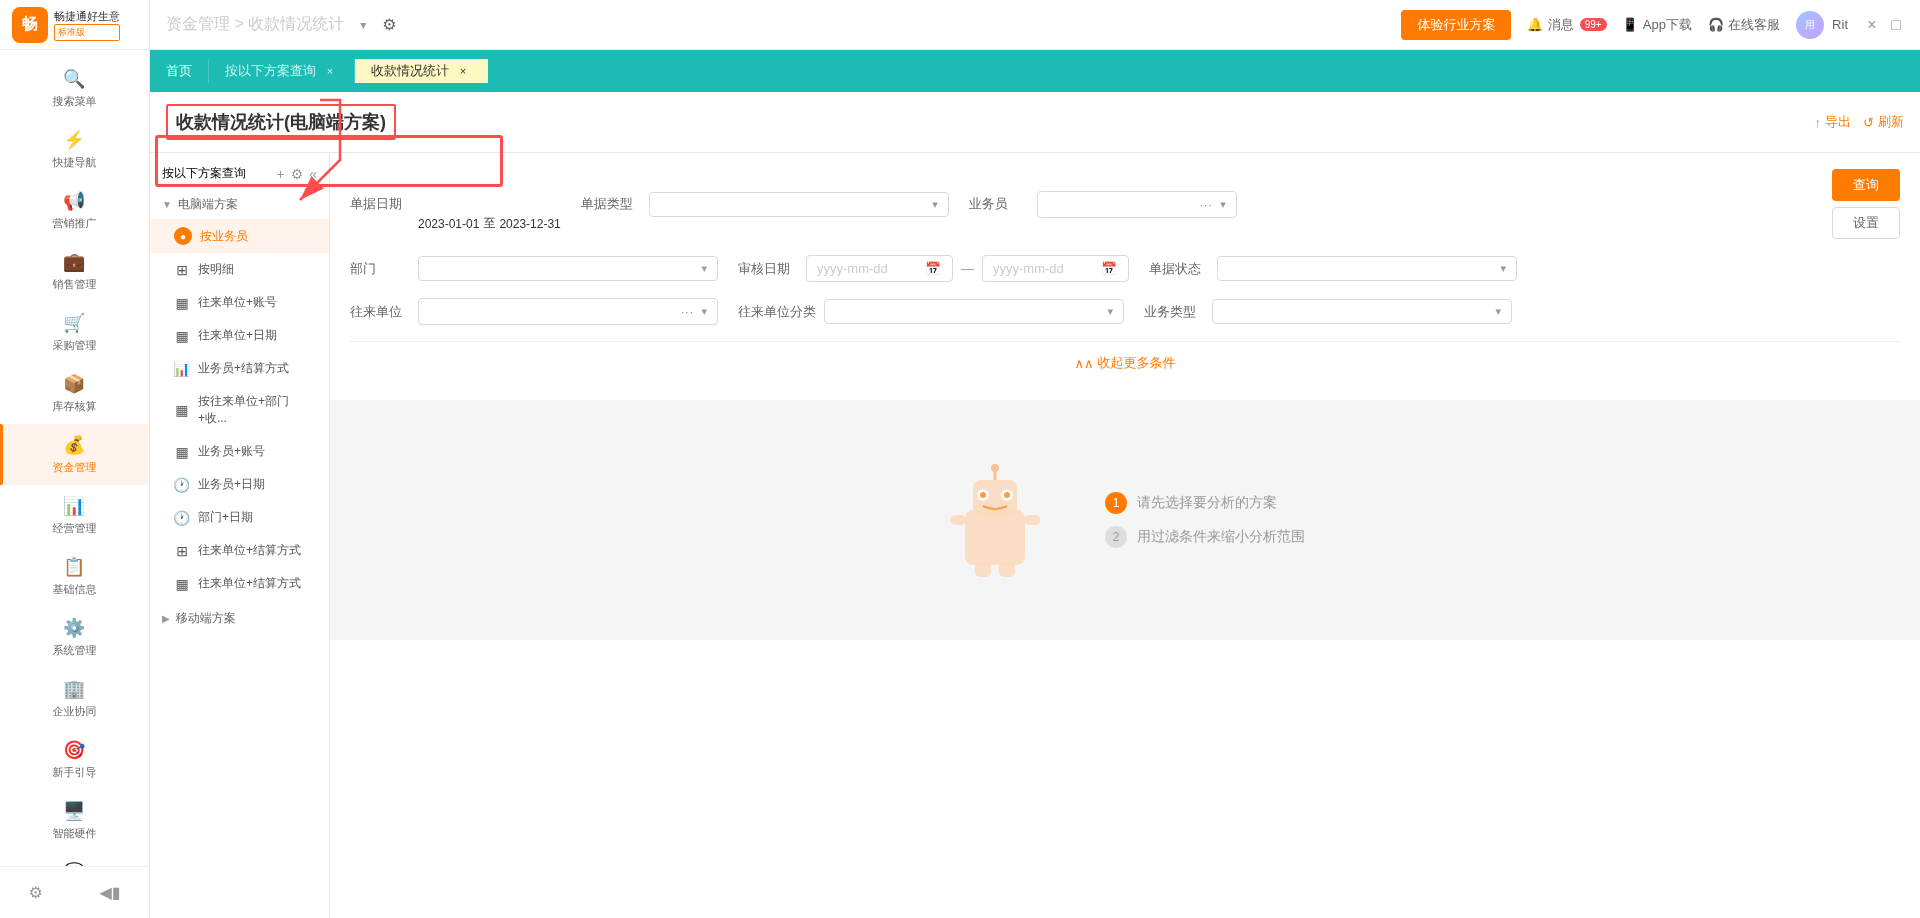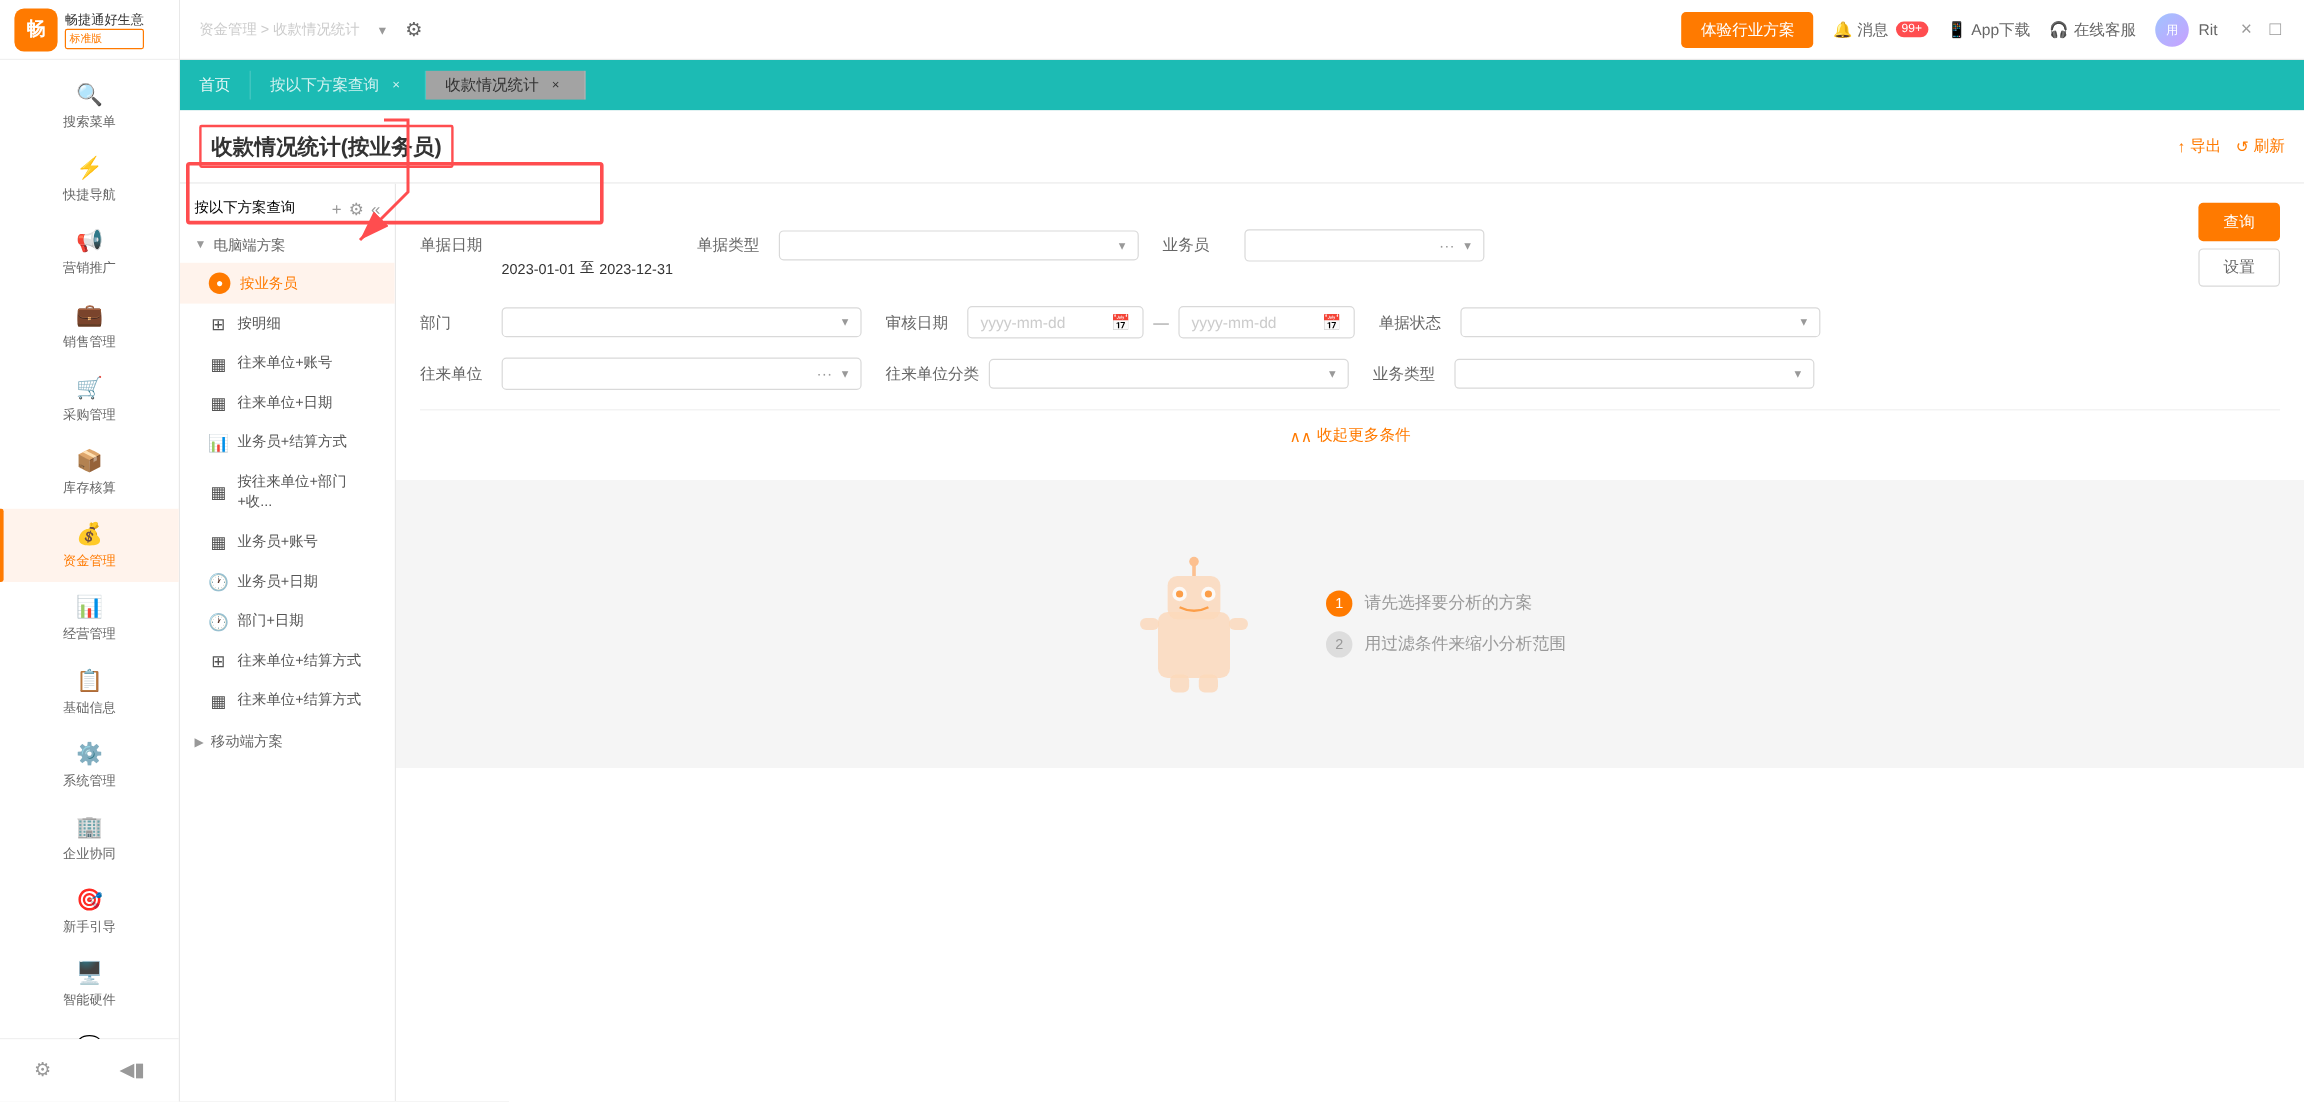--- a/index.html
+++ b/index.html
@@ -23,34 +23,34 @@
 
     .sidebar-bottom { padding: 12px 0; border-top: 1px solid #f0f0f0; display: flex; justify-content: space-around; }
     .sidebar-bottom-btn { color: #999; font-size: 16px; cursor: pointer; padding: 4px 8px; }
 
     
     .main-area { flex: 1; display: flex; flex-direction: column; overflow: hidden; }
 
     
     .top-header { height: 50px; background: #fff; display: flex; align-items: center; justify-content: space-between; padding: 0 16px; border-bottom: 1px solid #e8e8e8; flex-shrink: 0; }
     .header-left { display: flex; align-items: center; gap: 16px; }
-    .breadcrumb { display: flex; align-items: center; gap: 8px; color: #999; font-size: 12px; }
+    .breadcrumb { display: flex; align-items: center; gap: 8px; color: #999; font-size: 16px; }
     .header-actions { display: flex; align-items: center; gap: 16px; color: #666; font-size: 13px; }
     .header-btn { display: flex; align-items: center; gap: 4px; cursor: pointer; color: #666; }
     .notification-badge { background: #ff4d4f; color: white; border-radius: 10px; font-size: 10px; padding: 1px 5px; margin-left: 2px; }
     .demo-btn { background: #ff7a00; color: white; border: none; border-radius: 4px; padding: 6px 16px; cursor: pointer; font-size: 13px; }
     .settings-icon { color: #666; font-size: 16px; cursor: pointer; }
     .chevron-icon { color: #999; font-size: 12px; cursor: pointer; }
     .window-controls { display: flex; gap: 8px; }
     .window-btn { width: 16px; height: 16px; border: none; background: none; cursor: pointer; color: #999; font-size: 16px; display: flex; align-items: center; justify-content: center; }
 
     
     .tab-bar { height: 42px; background: #1cbbb4; display: flex; align-items: center; padding: 0 0; flex-shrink: 0; }
     .tab-item { height: 24px; display: flex; align-items: center; padding: 0 16px; cursor: pointer; color: rgba(255,255,255,0.8); font-size: 13px; gap: 6px; border-right: 1px solid rgba(255,255,255,0.2); }
-    .tab-item.active { background: #a3a3a3; color: #333; font-weight: 500; }
+    .tab-item.active { background: #fef9c3; color: #333; font-weight: 500; }
     .tab-item:first-child { background: transparent; color: rgba(255,255,255,0.9); }
     .tab-close { width: 16px; height: 16px; border-radius: 50%; display: flex; align-items: center; justify-content: center; font-size: 11px; color: inherit; }
 
     
     .page-content { flex: 1; overflow: hidden; display: flex; flex-direction: column; background: #f5f5f5; }
 
     
     .page-header { background: #fff; padding: 12px 16px; display: flex; align-items: center; justify-content: space-between; border-bottom: 1px solid #e8e8e8; flex-shrink: 0; }
     .page-title { font-size: 18px; font-weight: 600; color: #333; border: 2px solid #ff4d4f; padding: 4px 8px; border-radius: 2px; }
     .page-header-actions { display: flex; gap: 12px; }
@@ -241,21 +241,21 @@
       </div>
       <div class="tab-item active">
         <span>收款情况统计</span>
         <span class="tab-close">×</span>
       </div>
     </div>
 
     <div class="page-content">
 
       <div class="page-header">
-        <div class="page-title">收款情况统计(按业务员)</div>
+        <div class="page-title">收款情况统计(电脑端方案)</div>
         <div class="page-header-actions">
           <div class="action-btn">
             <span>↑</span>
             <span>导出</span>
           </div>
           <div class="action-btn">
             <span>↺</span>
             <span>刷新</span>
           </div>
         </div>

